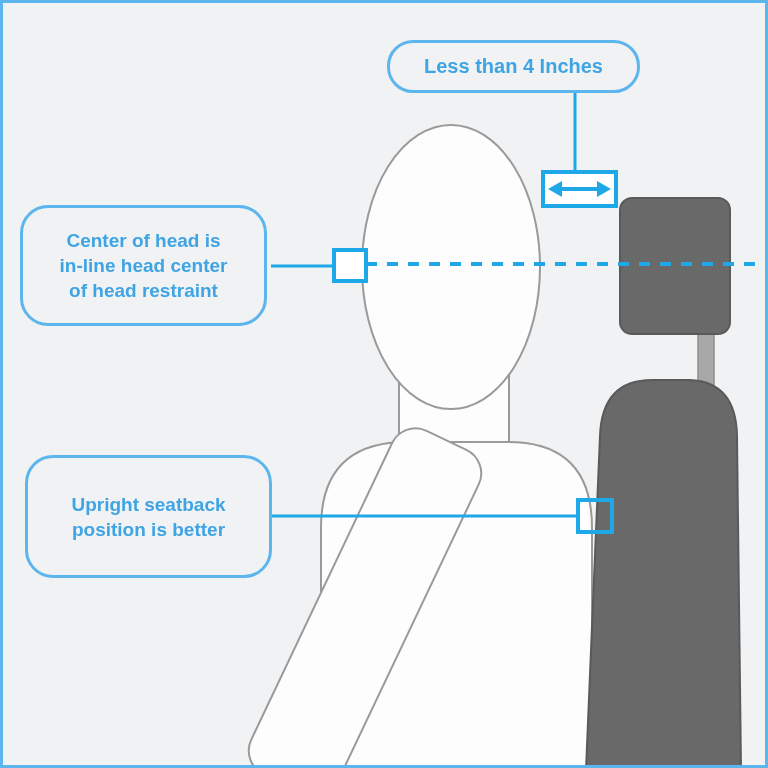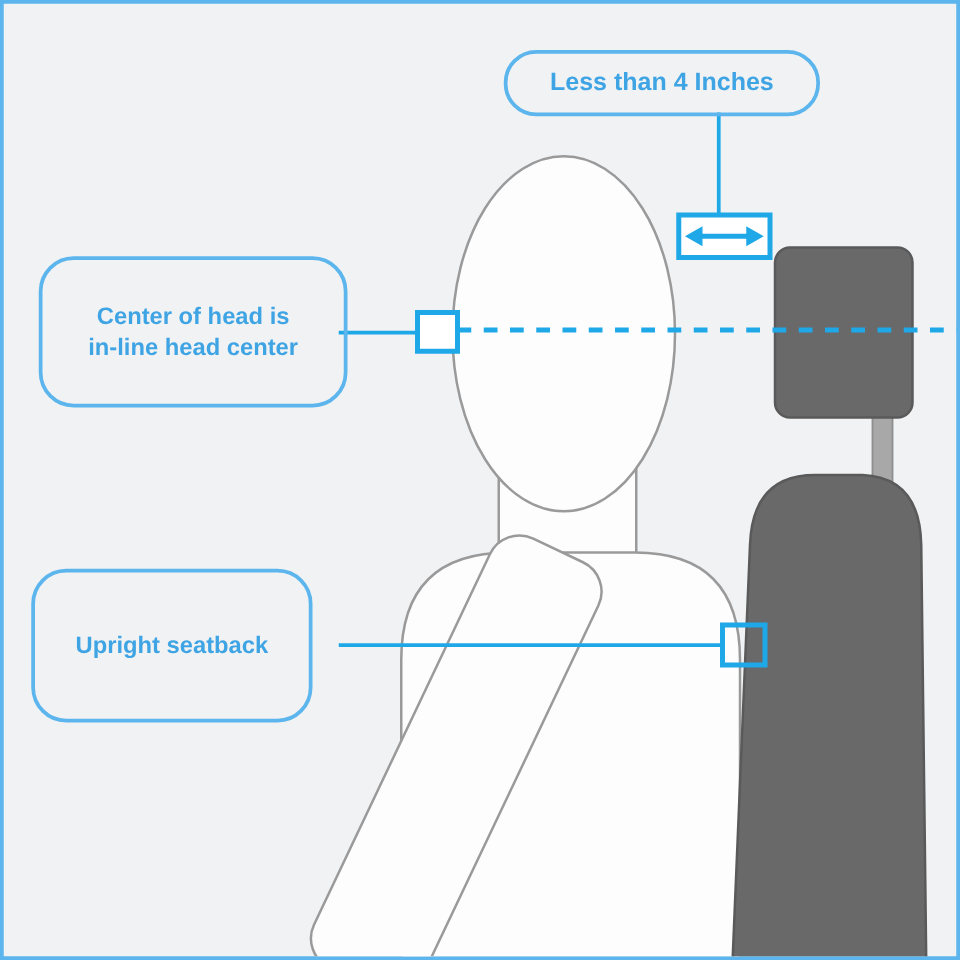--- a/index.html
+++ b/index.html
@@ -38,30 +38,30 @@
     font-size: 19px;
     line-height: 25px;
     text-align: center;
     background: transparent;
   }
   .callout.pill {
     border-radius: 26px;
     font-size: 20px;
   }
   #callout-distance {
-    left: 400px; top: 37px;
+    left: 384px; top: 37px;
     width: 253px; height: 53px; align-items: center;
   }
   #callout-head-center {
-    left: 28px; top: 202px;
+    left: 17px; top: 202px;
     width: 247px; height: 121px;
   }
   #callout-seatback {
     left: 22px; top: 452px;
-    width: 225px; height: 123px;
+    width: 247px; height: 123px;
   }
 </style>
 </head>
 <body>
 
 <div class="stage">
 
   <svg class="figure-svg" viewBox="0 0 768 768">
 
     <rect x="399" y="355" width="110" height="115" fill="#fdfdfd" stroke="#9a9a9a" stroke-width="2"></rect>
@@ -90,19 +90,21 @@
     <rect x="578" y="500" width="34" height="32" fill="none" stroke="#1fa8e8" stroke-width="4"></rect>
   </svg>
 
   <div class="callout pill" id="callout-distance">
     <div>Less than 4 Inches</div>
   </div>
 
   <div class="callout" id="callout-head-center">
     <div>Center of head is</div>
     <div>in-line head center</div>
+    <div>of head restraint</div>
   </div>
 
   <div class="callout" id="callout-seatback">
     <div>Upright seatback</div>
+    <div>position is better</div>
   </div>
 
 </div>
 
 </body></html>

